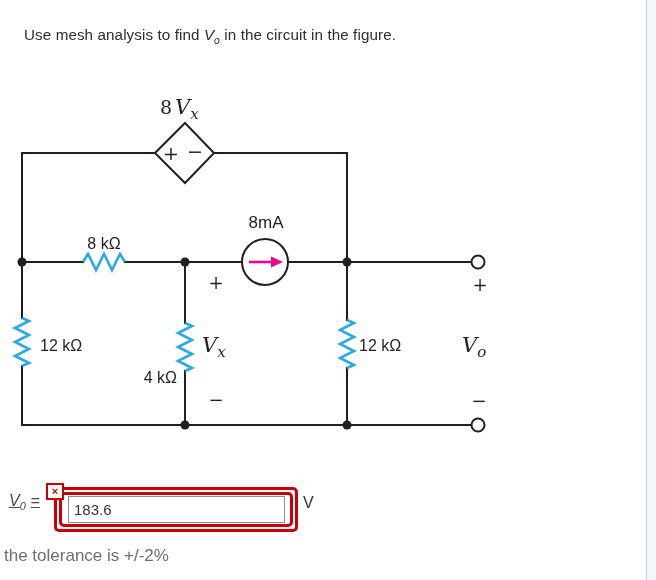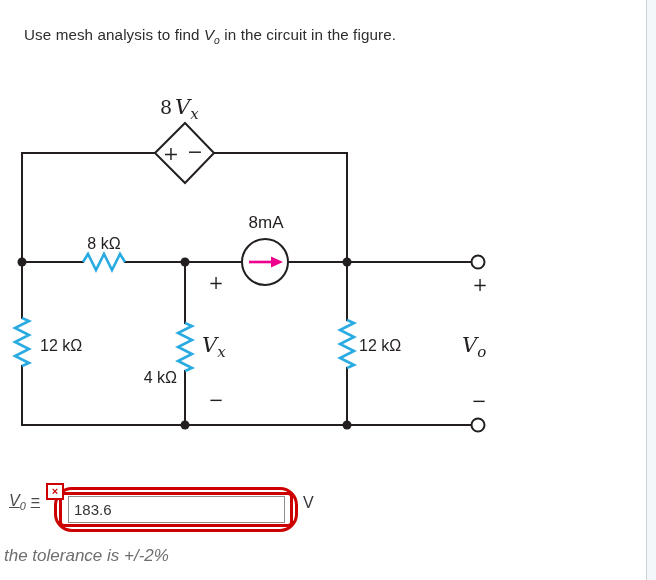--- a/index.html
+++ b/index.html
@@ -11,30 +11,30 @@
   .title .mvar{font-style:italic;font-family:"Liberation Sans",sans-serif;}
   .title sub{font-size:.68em;font-style:italic;}
   svg{position:absolute;left:0;top:0;}
   svg text{font-family:"Liberation Sans",sans-serif;fill:#231f20;}
   .serifmath{font-family:"DejaVu Serif",serif;}
   
   .ans-label{position:absolute;left:9px;top:492px;font-size:16px;color:#4a4a4a;font-style:italic;text-decoration:underline;}
   .ans-label sub{font-size:.68em;}
   .ans-label .eq{font-style:normal;margin-left:5px;color:#4a4a4a;}
   .err-box-outer{position:absolute;left:54px;top:487px;width:244px;height:45px;box-sizing:border-box;
-    border:3px solid #cc0000;border-radius:18px;padding:2px;background:#fff;}
+    border:3px solid #cc0000;border-radius:5px;padding:2px;background:#fff;}
   .err-box-inner{width:100%;height:100%;box-sizing:border-box;border:3px solid #cc0000;border-radius:5px;
     display:flex;align-items:center;padding:2px 5px 2px 6px;}
   .ans-input{width:100%;height:27px;box-sizing:border-box;border:1px solid #8f8f8f;border-radius:0;
     font-size:15px;color:#333;padding:1px 5px;font-family:"Liberation Sans",sans-serif;outline:none;}
   .err-badge{position:absolute;left:46px;top:483px;width:18px;height:17px;background:#ffffff;
     border:2px solid #cc0000;box-sizing:border-box;color:#cc0000;font-weight:bold;font-size:11px;
     line-height:13px;text-align:center;z-index:3;}
   .unit{position:absolute;left:303px;top:494px;font-size:16px;color:#333;}
-  .tolerance{position:absolute;left:4px;top:546px;font-size:17px;color:#6e6e6e;font-style:italic;}
+  .tolerance{position:absolute;left:4px;top:546px;font-size:17px;color:#6e6e6e;}
 </style>
 </head>
 <body>
 
 <div class="page">
 
   <svg width="656" height="470" viewBox="0 0 656 470">
     <g stroke="#231f20" stroke-width="2" fill="none" stroke-linecap="square">
 
       <path d="M22,153 H155"></path>

